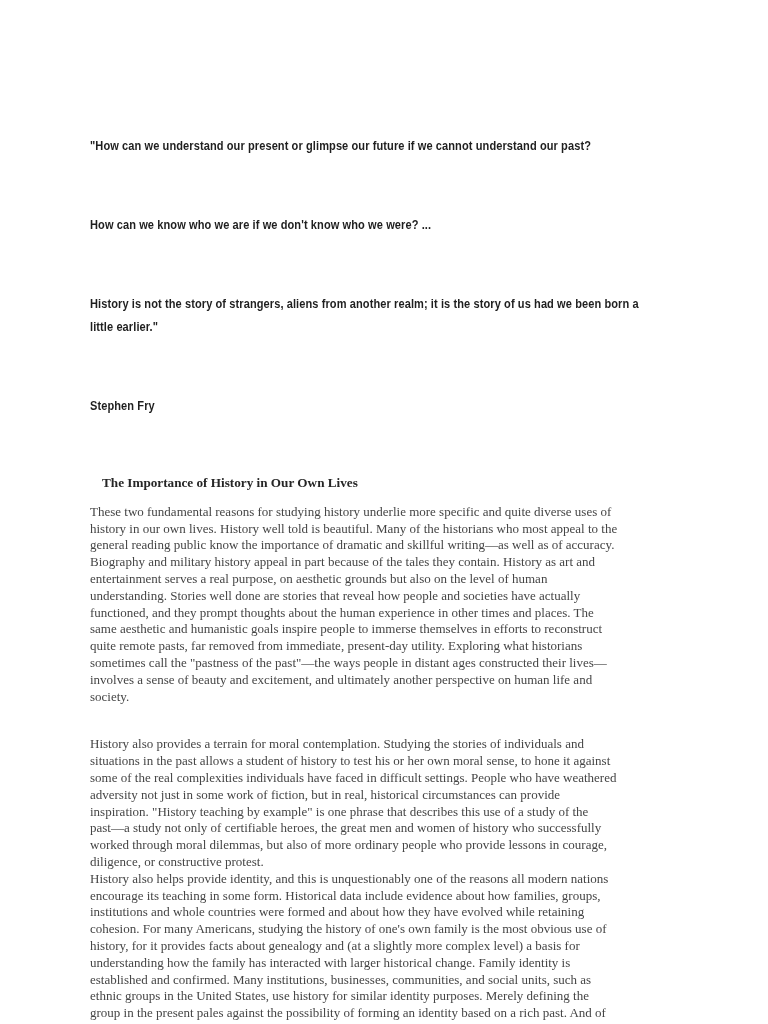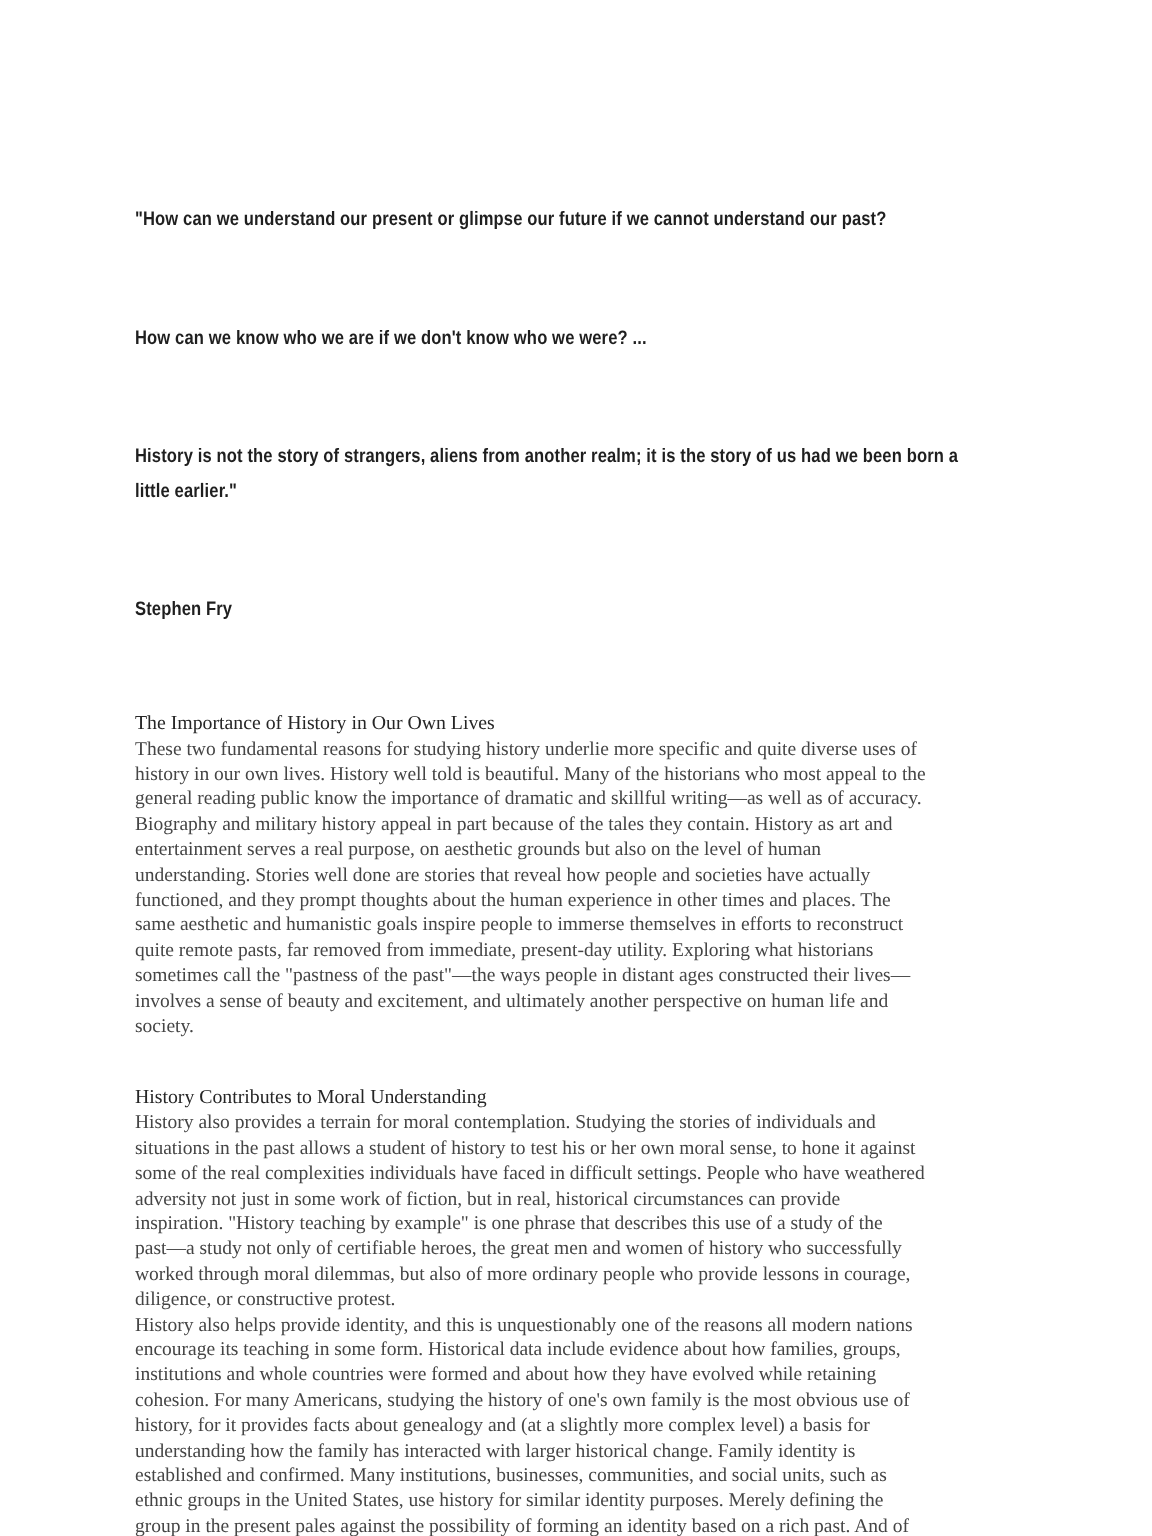--- a/index.html
+++ b/index.html
@@ -47,24 +47,24 @@
   }
   .article section {
     margin: 0;
   }
   .article section.gap-above {
     margin-top: 31px;
   }
   .article h2 {
     font-family: "Liberation Serif", serif;
     font-size: 13.2px;
-    font-weight: normal;
+    font-weight: bold;
     color: #262626;
     line-height: 16.8px;
-    margin: 0;
+    margin: 12px;
     padding: 0;
   }
   .article p.para {
     margin: 0;
     white-space: pre;
   }
 </style>
 </head>
 <body>
 
@@ -91,21 +91,20 @@
 understanding. Stories well done are stories that reveal how people and societies have actually
 functioned, and they prompt thoughts about the human experience in other times and places. The
 same aesthetic and humanistic goals inspire people to immerse themselves in efforts to reconstruct
 quite remote pasts, far removed from immediate, present-day utility. Exploring what historians
 sometimes call the "pastness of the past"—the ways people in distant ages constructed their lives—
 involves a sense of beauty and excitement, and ultimately another perspective on human life and
 society.</p>
       </section>
 
       <section class="gap-above">
-        <h2>History Contributes to Moral Understanding</h2>
         <p class="para">History also provides a terrain for moral contemplation. Studying the stories of individuals and
 situations in the past allows a student of history to test his or her own moral sense, to hone it against
 some of the real complexities individuals have faced in difficult settings. People who have weathered
 adversity not just in some work of fiction, but in real, historical circumstances can provide
 inspiration. "History teaching by example" is one phrase that describes this use of a study of the
 past—a study not only of certifiable heroes, the great men and women of history who successfully
 worked through moral dilemmas, but also of more ordinary people who provide lessons in courage,
 diligence, or constructive protest.</p>
       </section>
 

